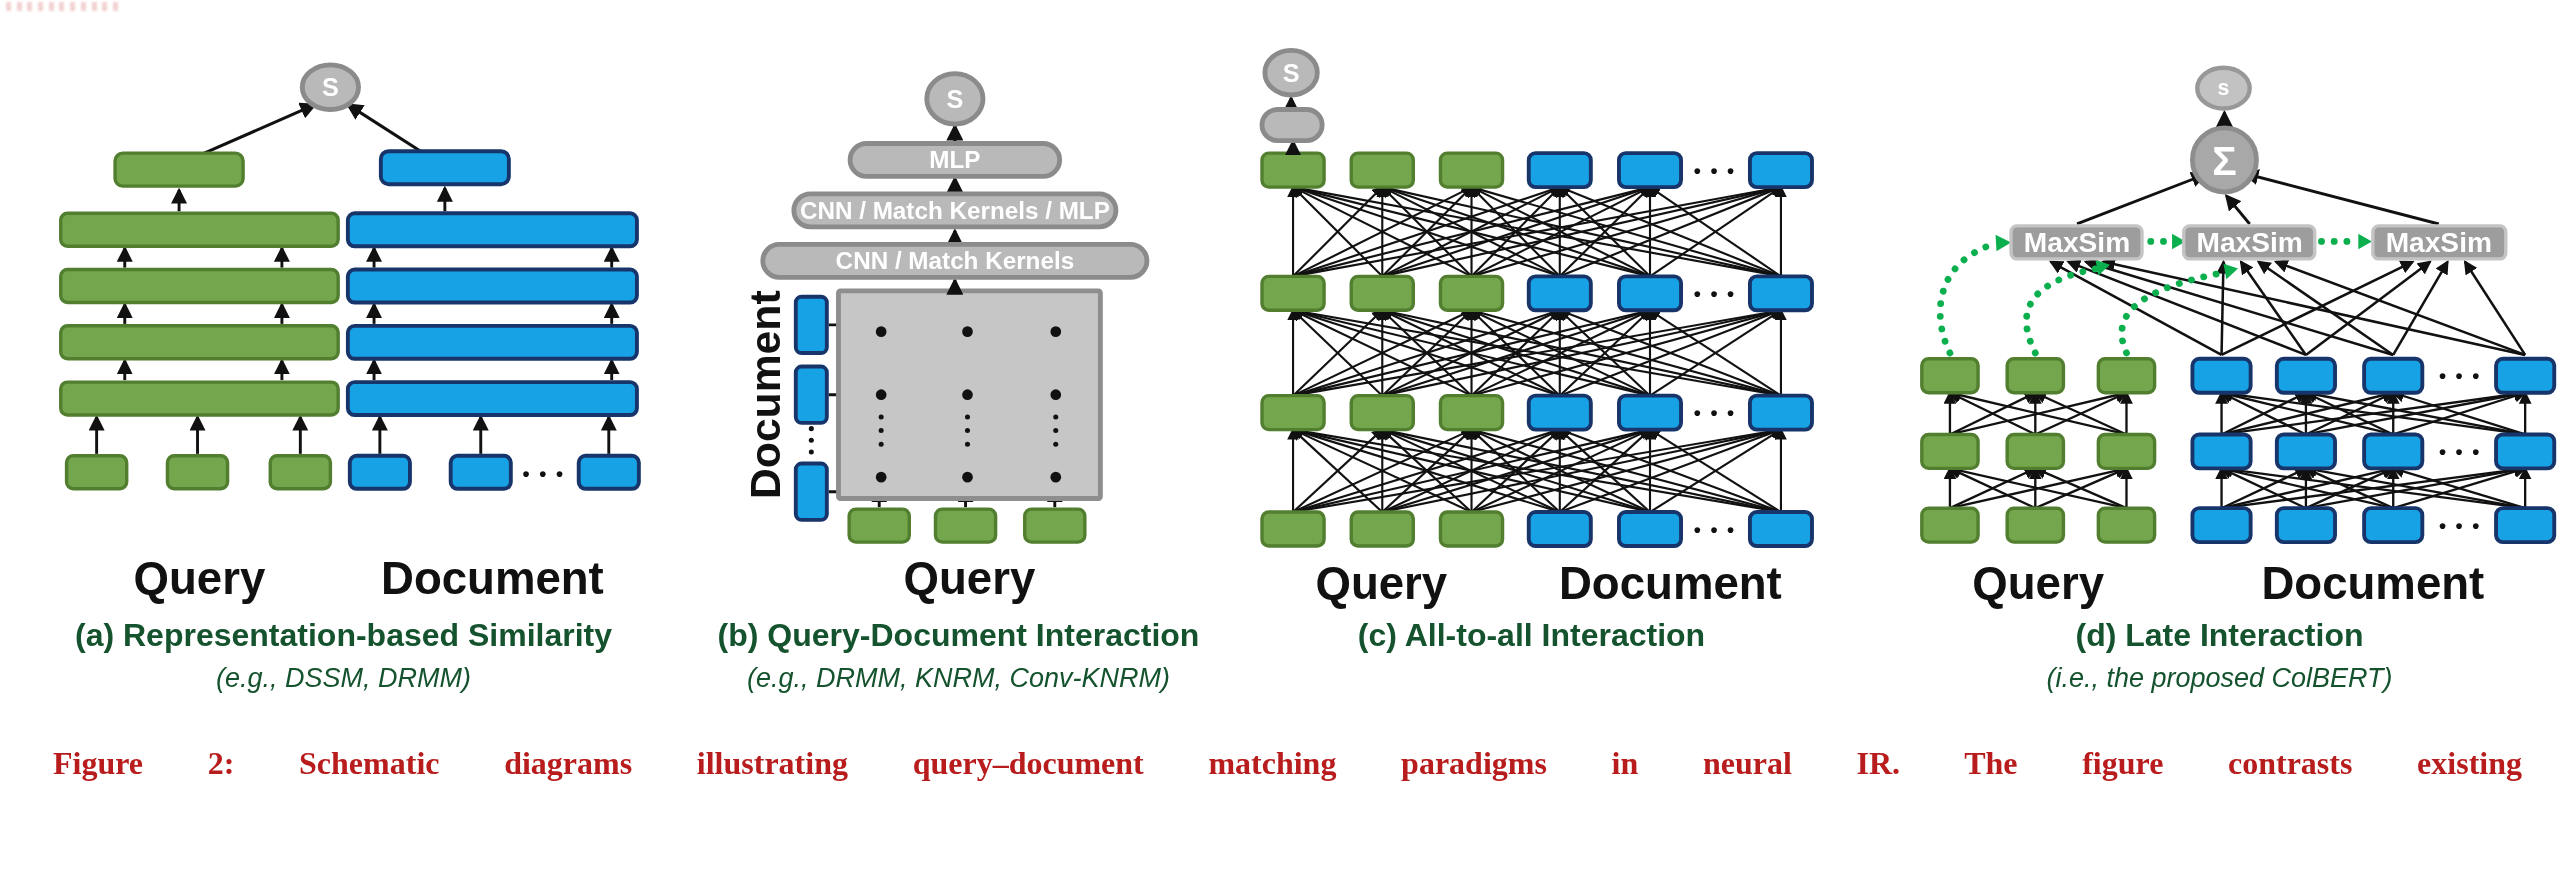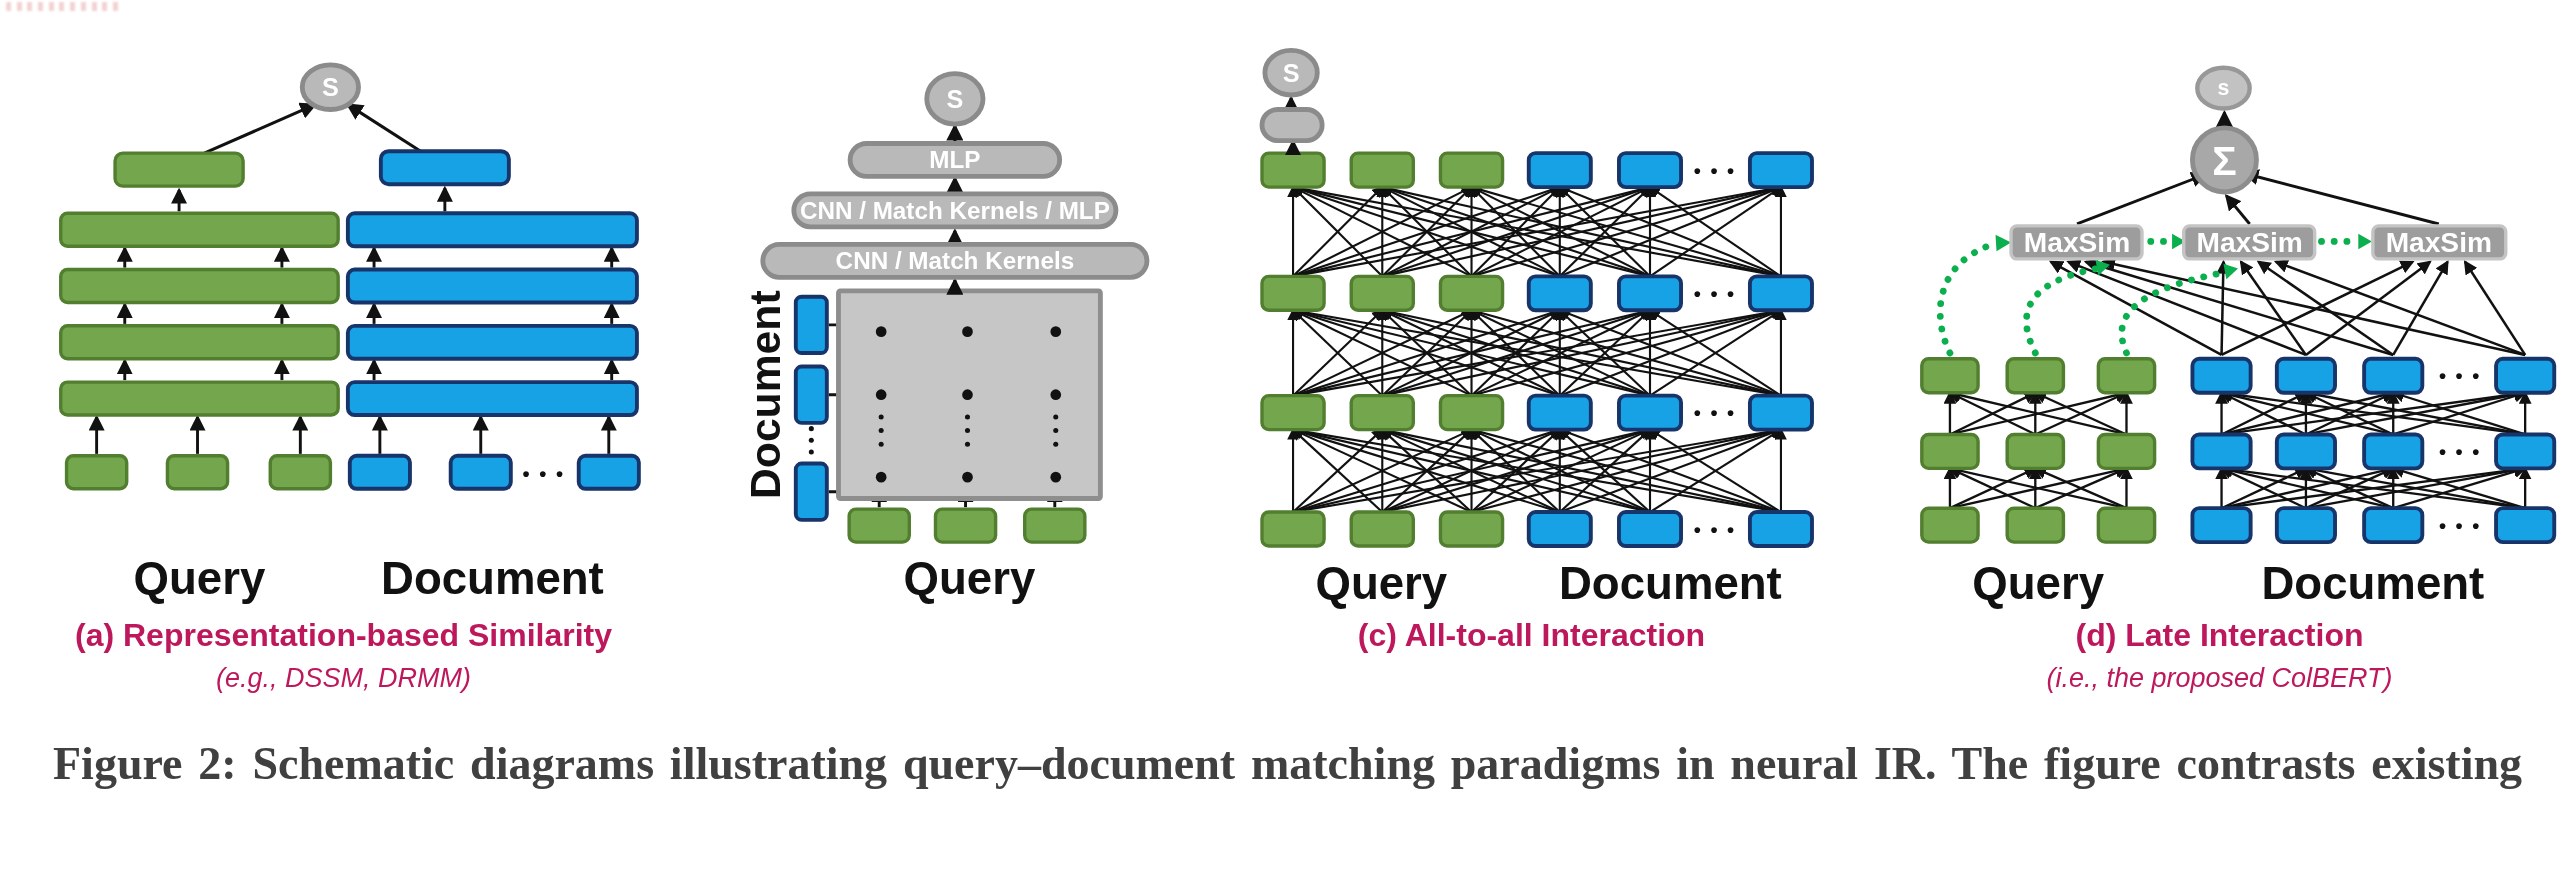--- a/index.html
+++ b/index.html
@@ -17,25 +17,25 @@
   .edge{stroke:#111;fill:none;}
   .gdot{stroke:#0caf4e;fill:none;stroke-width:7px;stroke-dasharray:0.1 13;stroke-linecap:round;}
   .garrow{fill:#0caf4e;}
   .stext{fill:#fff;font-weight:bold;font-size:26px;}
   .stext-small{fill:#fff;font-weight:bold;font-size:22px;}
   .pilltext{fill:#fff;font-weight:bold;font-size:25px;}
   .maxsimtext{fill:#fff;font-weight:bold;font-size:29px;}
   .sumtext{fill:#fff;font-weight:bold;font-size:42px;}
   .biglabel{fill:#111;font-weight:bold;font-size:47px;}
   .dots{fill:#111;font-weight:bold;font-size:21px;letter-spacing:2px;}
-  .pcapwrap{position:absolute;top:617px;width:641px;text-align:center;color:#be185d;}
+  .pcapwrap{position:absolute;top:617px;width:641px;text-align:center;color:#14532d;}
   .pcap{font-size:32px;font-weight:bold;}
   .psub{margin-top:8.7px;font-size:27px;font-style:italic;}
   .ul{text-underline-offset:6.8px;text-decoration-thickness:2.9px;}
-  .fcap{position:absolute;left:53px;top:734px;width:2469px;font-family:"Liberation Serif",serif;font-weight:bold;font-size:46px;color:#404040;line-height:59px;}
+  .fcap{position:absolute;left:53px;top:734px;width:2469px;font-family:"Liberation Serif",serif;font-weight:bold;font-size:32px;color:#b91c1c;line-height:59px;}
   .fcap .l1{text-align:justify;text-align-last:justify;}
   .artifact{position:absolute;left:5.8px;top:1.9px;width:116px;height:8.7px;opacity:.3;border-radius:1.9px;filter:blur(1.2px);
     background:repeating-linear-gradient(90deg, rgba(205,70,70,.8) 0 4.9px, transparent 4.9px 10.7px);}
 </style>
 </head>
 <body>
 
 <div id="fig">
 
   <div class="artifact"></div>
@@ -410,20 +410,24 @@
     <text class="dots" x="575" y="436">• • •</text>
     <text class="dots" x="575" y="512">• • •</text>
     <text class="biglabel" x="140" y="572">Query</text>
     <text class="biglabel" x="485" y="572">Document</text>
   </svg>
 
   <div class="pcapwrap" style="left:23px">
     <div class="pcap"><span>(a)</span> <span>Representation-based Similarity</span></div>
     <div class="psub">(e.g., DSSM, DRMM)</div>
   </div>
+  <div class="pcapwrap" style="left:638px">
+    <div class="pcap"><span>(b)</span> <span>Query-Document Interaction</span></div>
+    <div class="psub">(e.g., DRMM, KNRM, Conv-KNRM)</div>
+  </div>
   <div class="pcapwrap" style="left:1211px">
     <div class="pcap"><span>(c)</span> <span>All-to-all Interaction</span></div>
   </div>
   <div class="pcapwrap" style="left:1899px">
     <div class="pcap"><span>(d)</span> <span class="ul">Late Interaction</span></div>
     <div class="psub">(i.e., the proposed ColBERT)</div>
   </div>
 
   <div class="fcap">
     <div class="l1">Figure 2: Schematic diagrams illustrating query–document matching paradigms in neural IR. The figure contrasts existing</div>

